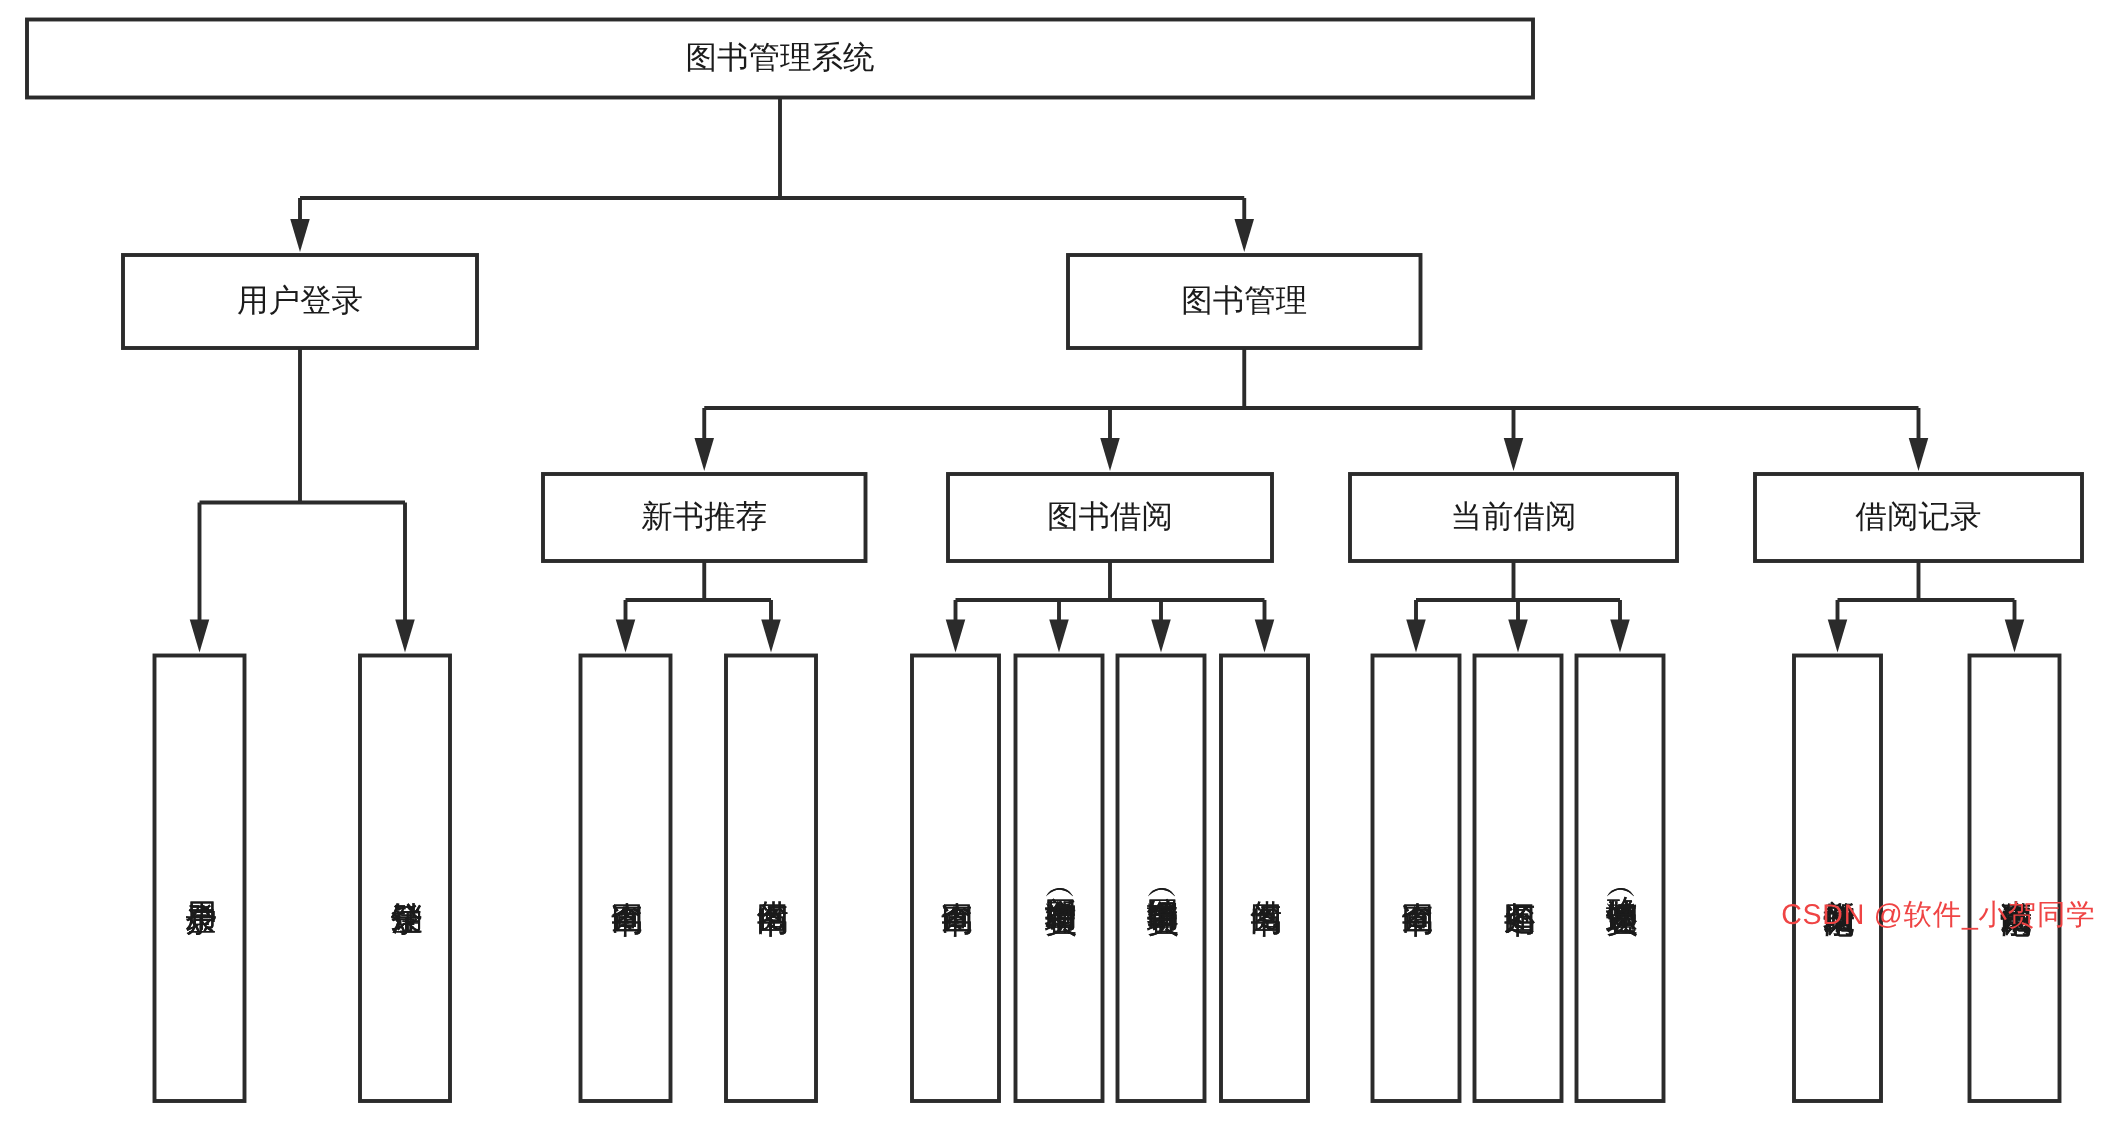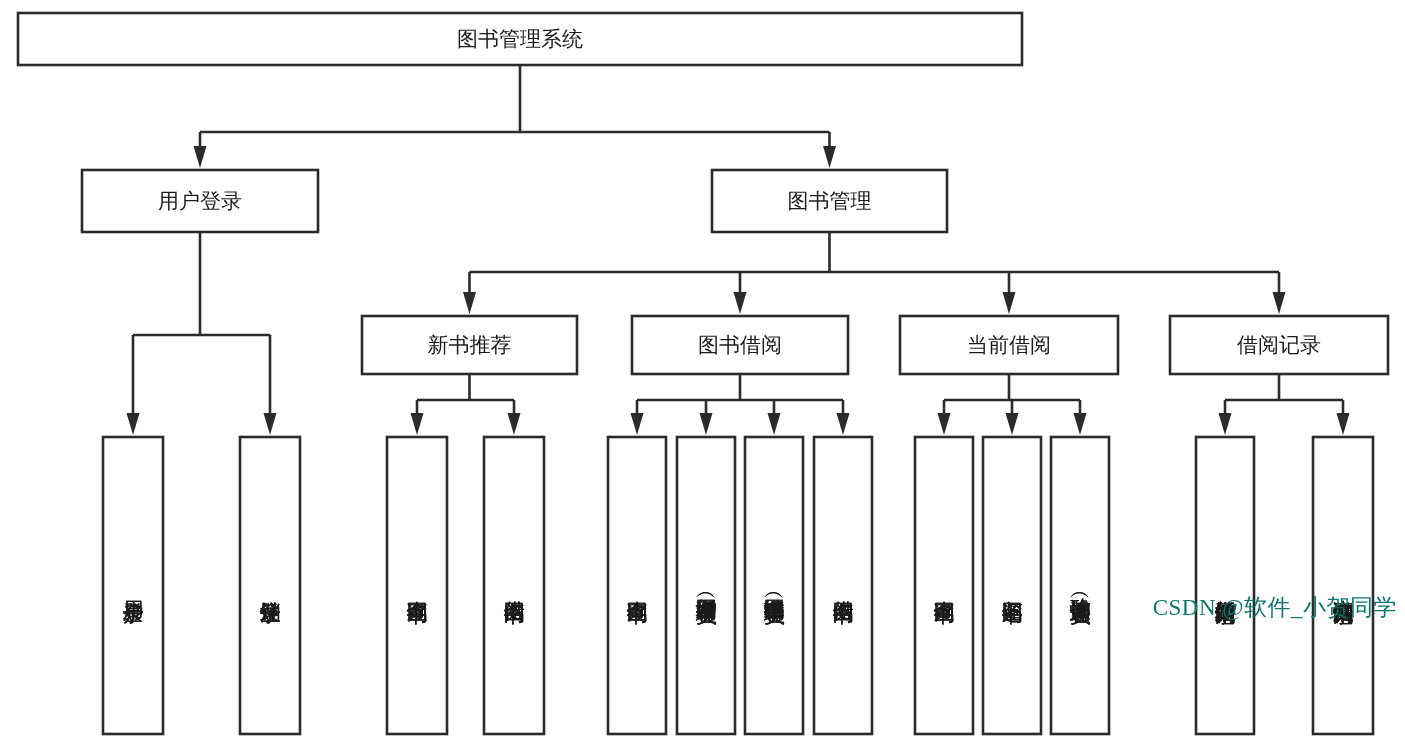--- a/index.html
+++ b/index.html
@@ -63,23 +63,23 @@
     writing-mode: vertical-rl;
     text-orientation: upright;
     letter-spacing: 1px;
     white-space: nowrap;
     text-align: center;
   }
   .watermark {
     position: absolute;
     right: 8px;
     bottom: 6px;
-    font-family: Liberation Serif, serif;
-    font-size: 23px;
-    color: #0f766e;
+    font-family: Liberation Sans, sans-serif;
+    font-size: 19px;
+    color: #ef4444;
     white-space: nowrap;
     letter-spacing: 0.5px;
   }
 </style>
 </head>
 <body>
 
 <div id="diagram-root">
 
   <svg class="diagram-canvas" viewBox="0 0 1405 747">

